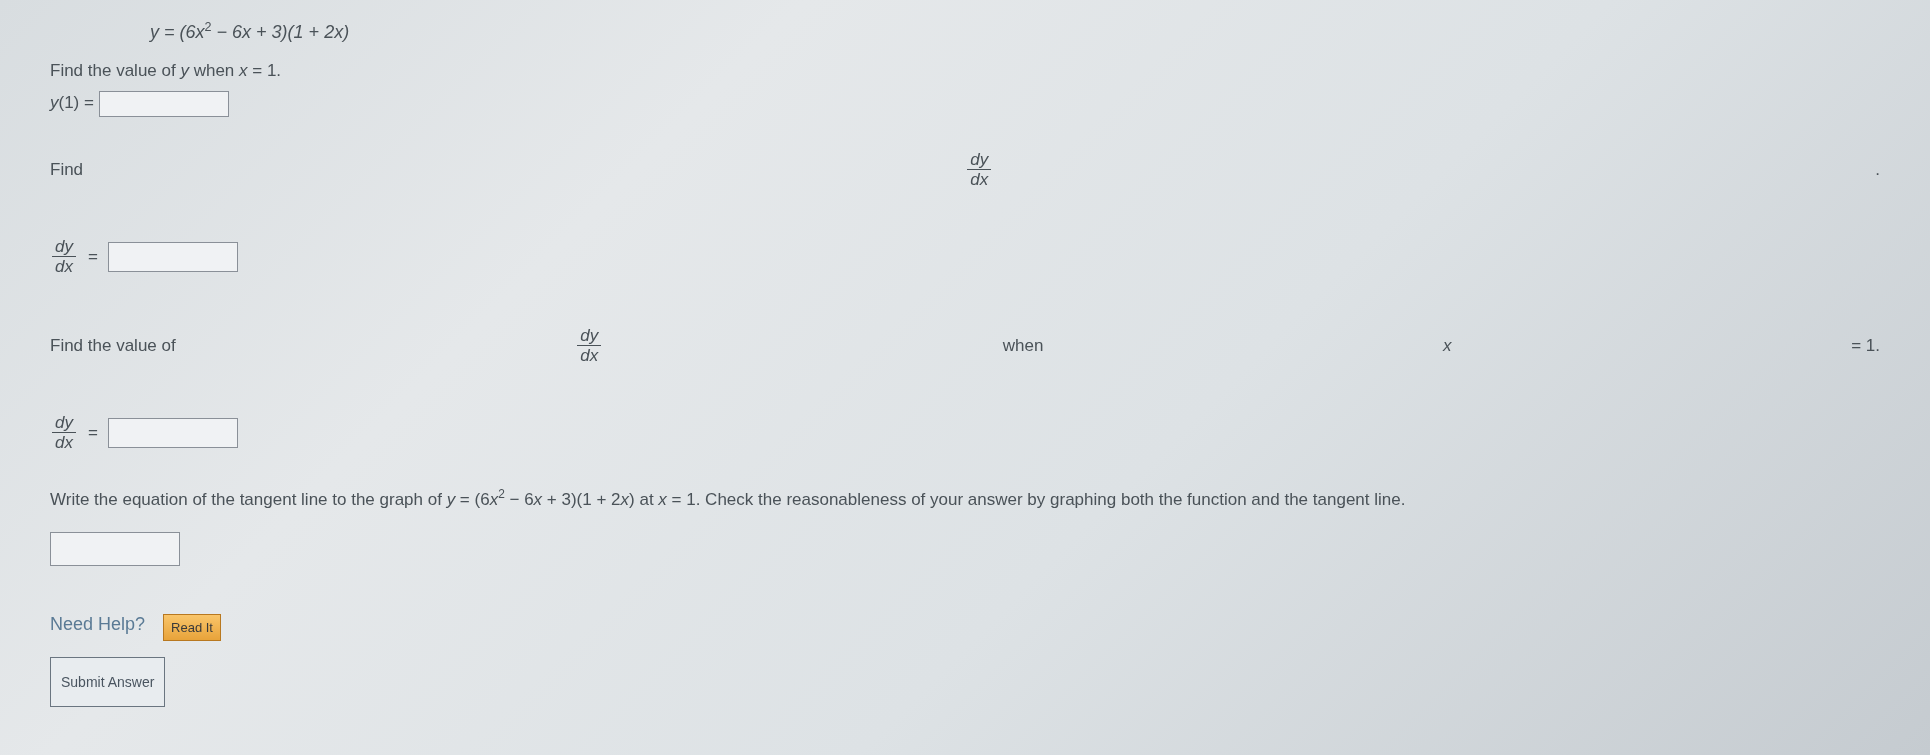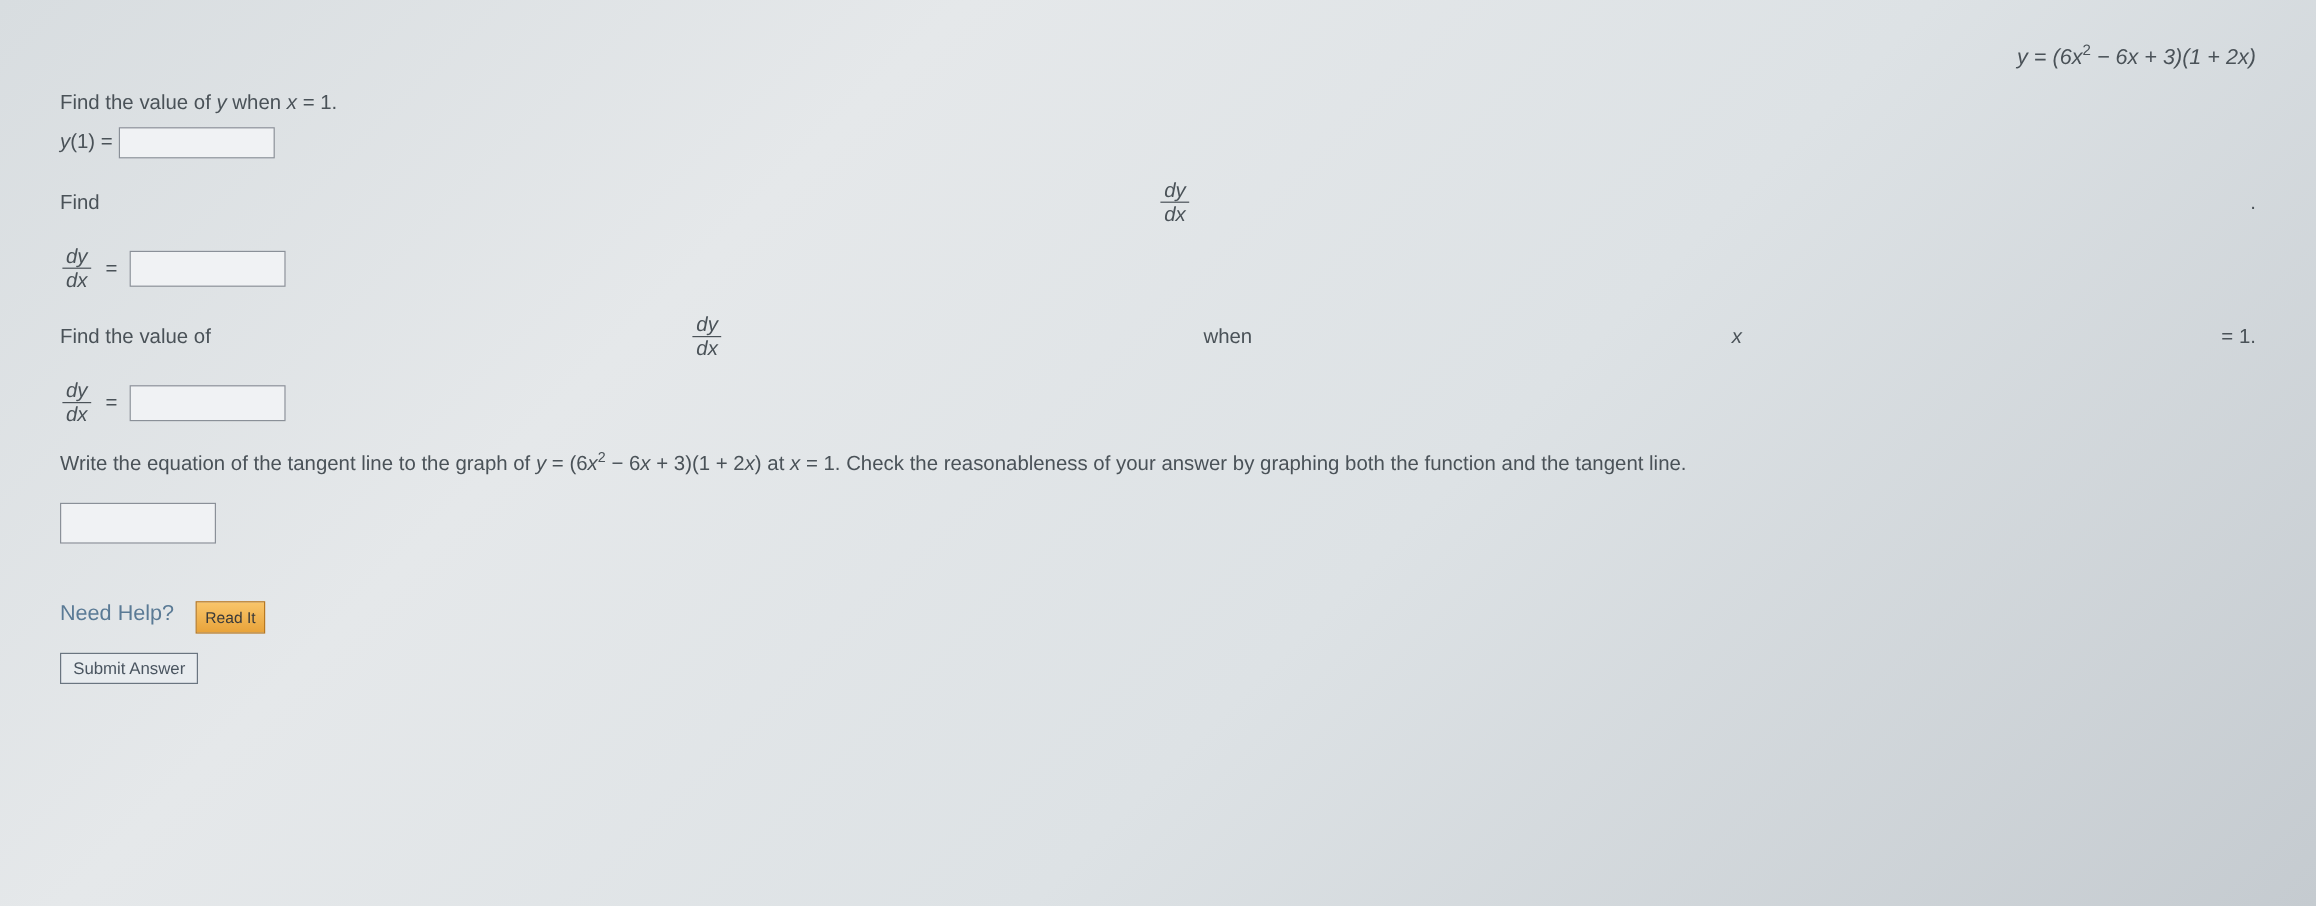--- a/index.html
+++ b/index.html
@@ -15,24 +15,23 @@
   }
   .content {
     padding: 8px 50px 20px 50px;
     color: #4a5258;
     font-size: 17px;
   }
   .line {
     margin: 10px 0;
   }
   .equation-line {
-    margin: 27px 0 18px 100px;
+    margin: 12px 0 18px 100px;
     font-style: italic;
     font-size: 18px;
-    text-align: right;
   }
   .math-var { font-style: italic; }
   .input-box {
     display: inline-block;
     width: 130px;
     height: 26px;
     border: 1px solid #8a9098;
     background: #f0f2f4;
     vertical-align: middle;
     padding: 2px 4px;
@@ -44,21 +43,21 @@
     border: 1px solid #8a9098;
     background: #f0f2f4;
     vertical-align: middle;
   }
   .frac {
     display: inline-block;
     text-align: center;
     vertical-align: middle;
     font-style: italic;
     line-height: 1;
-    margin: 0 2px;
+    margin: 16px 2px;
   }
   .frac .num {
     display: block;
     padding: 0 3px 1px 3px;
     border-bottom: 1px solid #4a5258;
   }
   .frac .den {
     display: block;
     padding: 1px 3px 0 3px;
   }
@@ -102,21 +101,21 @@
     font-size: 13px;
     padding: 5px 7px;
     cursor: pointer;
   }
   .submit-btn {
     display: inline-block;
     background: #e8ecef;
     border: 1px solid #6a7580;
     color: #4a5560;
     font-size: 14px;
-    padding: 4px 10px;
+    padding: 16px 10px;
     cursor: pointer;
   }
   sup { font-size: 0.7em; vertical-align: super; font-style: normal; }
 </style>
 </head>
 <body>
 
 <div class="content">
 
 

